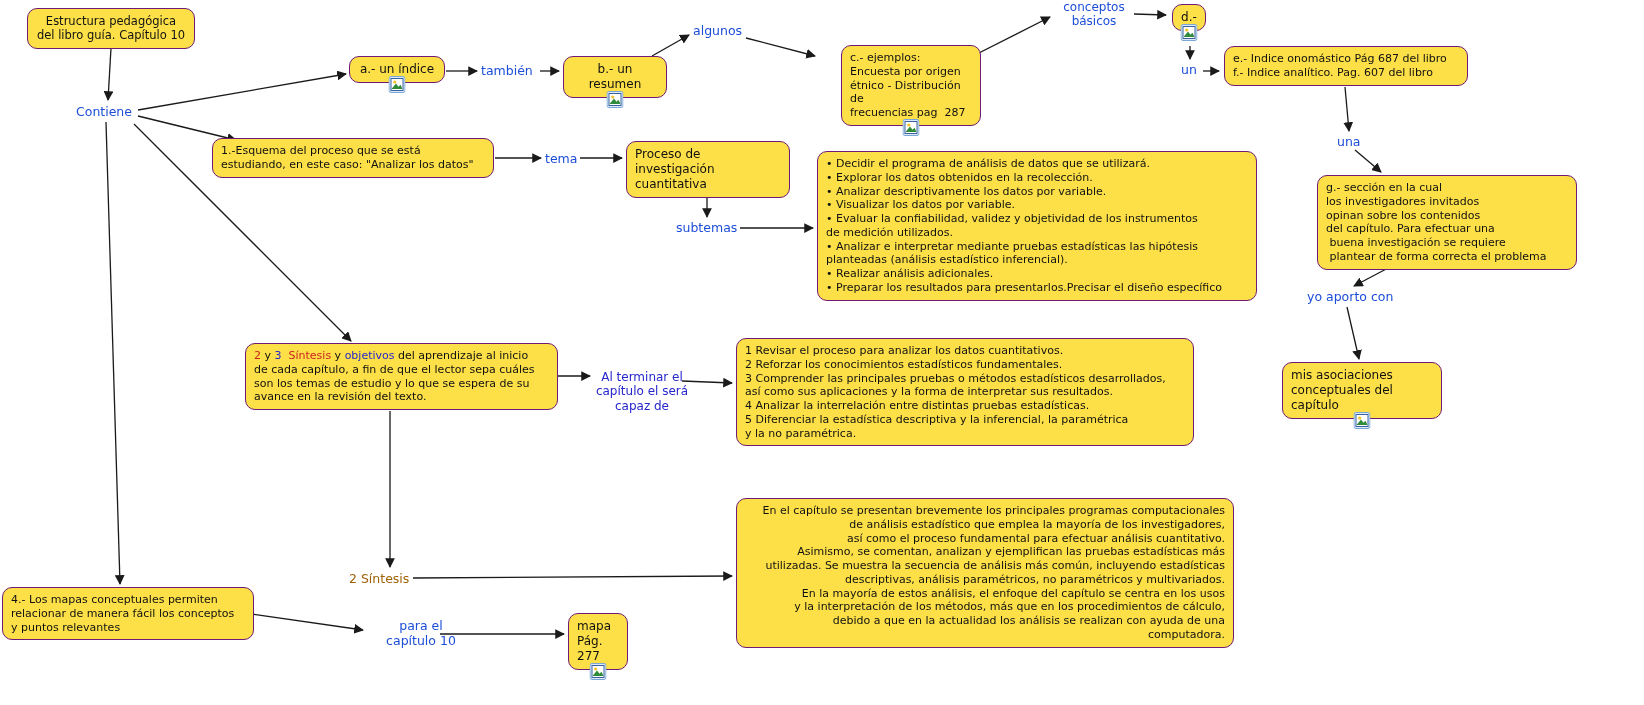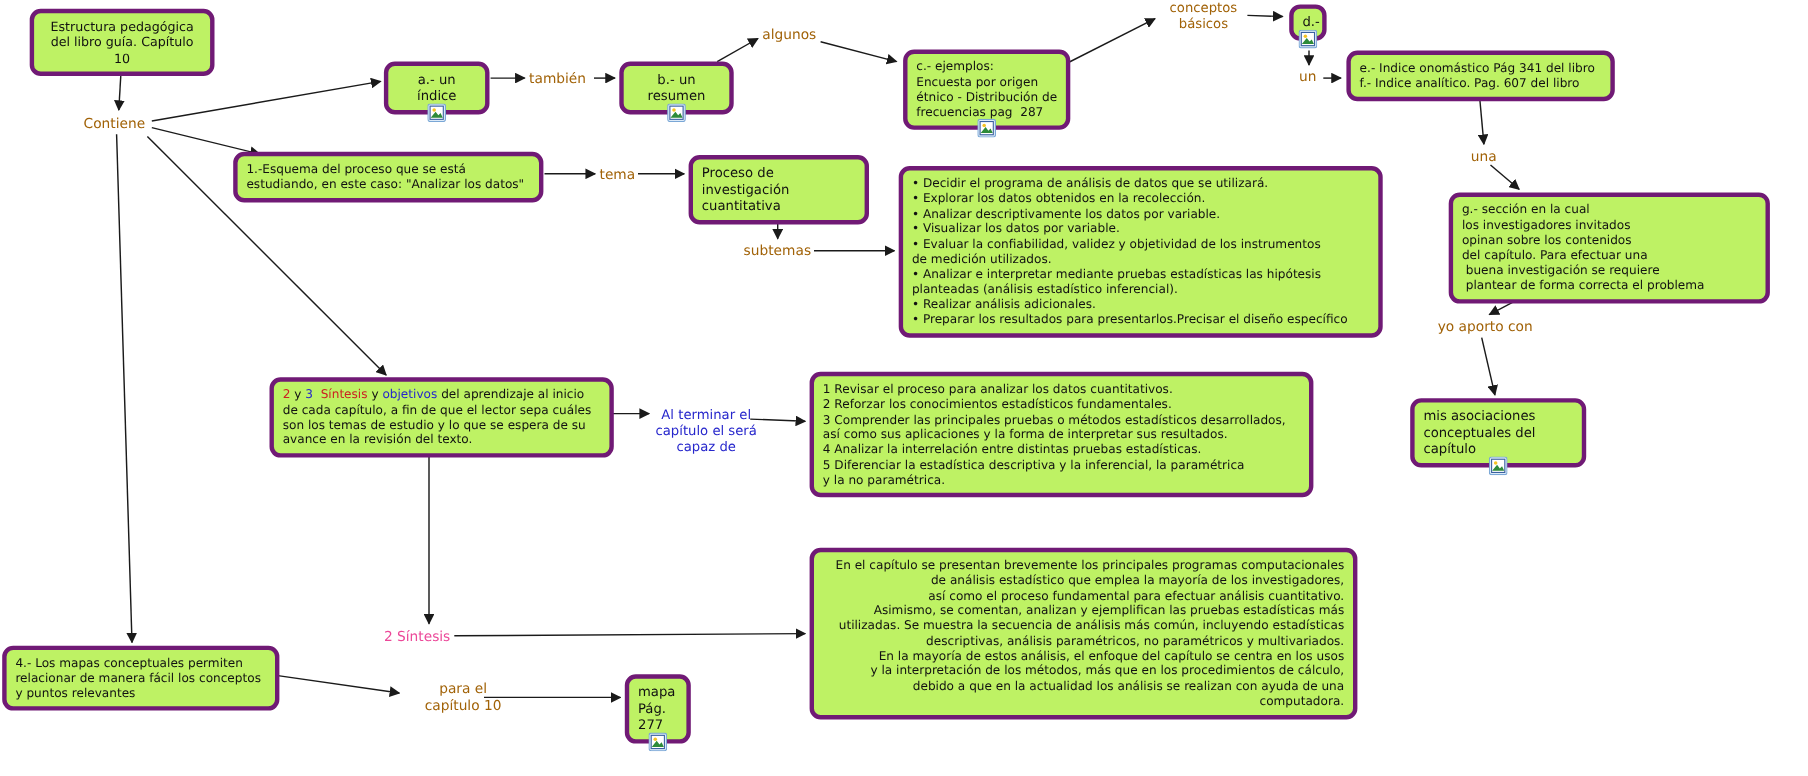--- a/index.html
+++ b/index.html
@@ -7,34 +7,34 @@
     position:relative;
     width:1644px;height:705px;
     background:#ffffff;
     font-family:"DejaVu Sans", sans-serif;
     color:#111111;
     overflow:hidden;
   }
   svg.wires{position:absolute;left:0;top:0;z-index:1;}
   .node{
     position:absolute;z-index:2;
-    background:#bef264;
-    border:4px solid #701a75;
+    background:#fde047;
+    border:1px solid #701a75;
     border-radius:10px;
     padding:5px 8px;
     box-sizing:border-box;
     font-size:11px;line-height:1.25;
   }
   .node .txt{white-space:pre-wrap;display:block;}
   .node.center .txt{text-align:center;}
   .lbl{
     position:absolute;z-index:2;
     font-size:12.5px;line-height:1.2;
     white-space:pre-wrap;
-    color:#a16207;
+    color:#1d4ed8;
   }
   .lbl.center{text-align:center;}
   .res-icon{
     position:absolute;z-index:3;
     left:50%;bottom:-11px;transform:translateX(-50%);
     width:17px;height:17px;display:block;
   }
   .fs12{font-size:12px;}
   .fs115{font-size:11.5px;}
 </style>
@@ -98,21 +98,21 @@
   <div class="node center fs12" style="left:563px;top:56px;width:104px;">
     <span class="txt">b.- un resumen</span>
     <span class="res-icon"><svg width="17" height="17" viewBox="0 0 17 17">
           <rect x="0.5" y="0.5" width="16" height="16" rx="2" fill="#dceaf8" stroke="#7aa7d6"></rect>
           <rect x="2.5" y="2.5" width="12" height="12" fill="#ffffff" stroke="#3b62a0"></rect>
           <circle cx="6.2" cy="6" r="1.6" fill="#f5c324"></circle>
           <path d="M3 13 L7.5 7.5 L10 10.8 L12 8.8 L14 13 Z" fill="#2e8b3a"></path>
         </svg></span>
   </div>
 
-  <div class="node" style="left:821px;top:45px;width:152px;">
+  <div class="node" style="left:841px;top:45px;width:140px;">
     <span class="txt">c.- ejemplos:
 Encuesta por origen
 étnico - Distribución de
 frecuencias pag  287</span>
     <span class="res-icon"><svg width="17" height="17" viewBox="0 0 17 17">
           <rect x="0.5" y="0.5" width="16" height="16" rx="2" fill="#dceaf8" stroke="#7aa7d6"></rect>
           <rect x="2.5" y="2.5" width="12" height="12" fill="#ffffff" stroke="#3b62a0"></rect>
           <circle cx="6.2" cy="6" r="1.6" fill="#f5c324"></circle>
           <path d="M3 13 L7.5 7.5 L10 10.8 L12 8.8 L14 13 Z" fill="#2e8b3a"></path>
         </svg></span>
@@ -122,25 +122,25 @@
     <span class="txt">d.-</span>
     <span class="res-icon"><svg width="17" height="17" viewBox="0 0 17 17">
           <rect x="0.5" y="0.5" width="16" height="16" rx="2" fill="#dceaf8" stroke="#7aa7d6"></rect>
           <rect x="2.5" y="2.5" width="12" height="12" fill="#ffffff" stroke="#3b62a0"></rect>
           <circle cx="6.2" cy="6" r="1.6" fill="#f5c324"></circle>
           <path d="M3 13 L7.5 7.5 L10 10.8 L12 8.8 L14 13 Z" fill="#2e8b3a"></path>
         </svg></span>
   </div>
 
   <div class="node" style="left:1224px;top:46px;width:244px;">
-    <span class="txt">e.- Indice onomástico Pág 341 del libro
+    <span class="txt">e.- Indice onomástico Pág 687 del libro
 f.- Indice analítico. Pag. 607 del libro</span>
   </div>
 
-  <div class="node" style="left:1317px;top:175px;width:292px;">
+  <div class="node" style="left:1317px;top:175px;width:260px;">
     <span class="txt">g.- sección en la cual
 los investigadores invitados
 opinan sobre los contenidos
 del capítulo. Para efectuar una
  buena investigación se requiere
  plantear de forma correcta el problema</span>
   </div>
 
   <div class="node fs12" style="left:1282px;top:362px;width:160px;">
     <span class="txt">mis asociaciones
@@ -229,17 +229,17 @@
   <div class="lbl center fs12" style="left:1056px;top:0px;width:76px;">conceptos
 básicos</div>
   <div class="lbl" style="left:1181px;top:62px;">un</div>
   <div class="lbl" style="left:1337px;top:134px;">una</div>
   <div class="lbl" style="left:545px;top:151px;">tema</div>
   <div class="lbl" style="left:676px;top:220px;">subtemas</div>
   <div class="lbl center fs12" style="left: 592px; top: 350px; width: 100px; color: rgb(38, 38, 204); margin-top: 20px;">Al terminar el
 capítulo el será
 capaz de</div>
   <div class="lbl" style="left:1307px;top:289px;">yo aporto con</div>
-  <div class="lbl" style="left: 349px; top: 571px; color: #ec4899;">2 Síntesis</div>
+  <div class="lbl" style="left: 349px; top: 571px; color: #a16207;">2 Síntesis</div>
   <div class="lbl center" style="left:366px;top:618px;width:72px;margin-left:19px;">para el
 capítulo 10</div>
 
 </div>
 
 </body></html>

